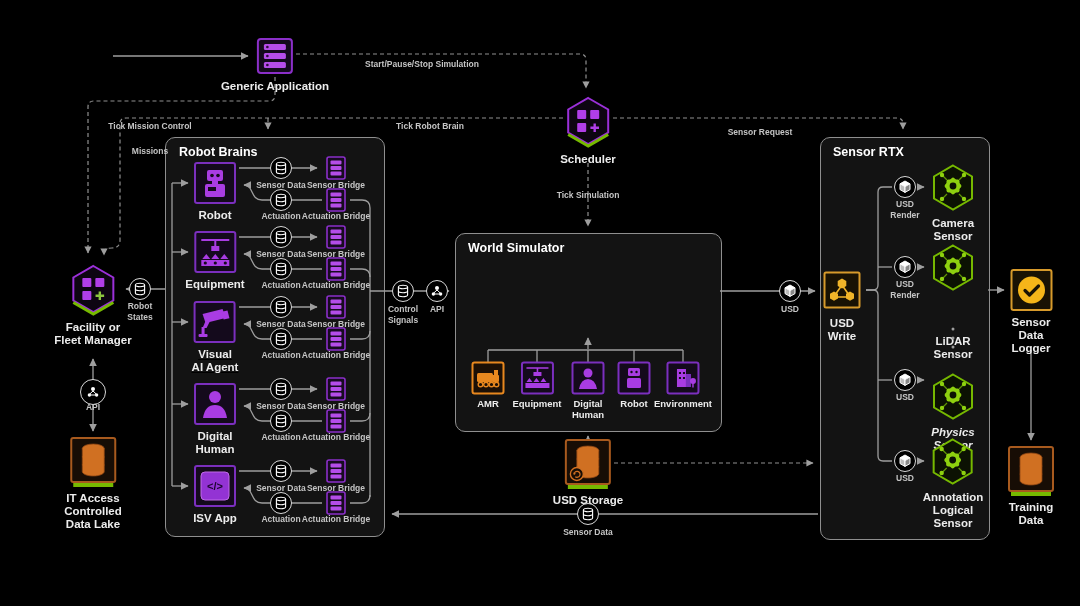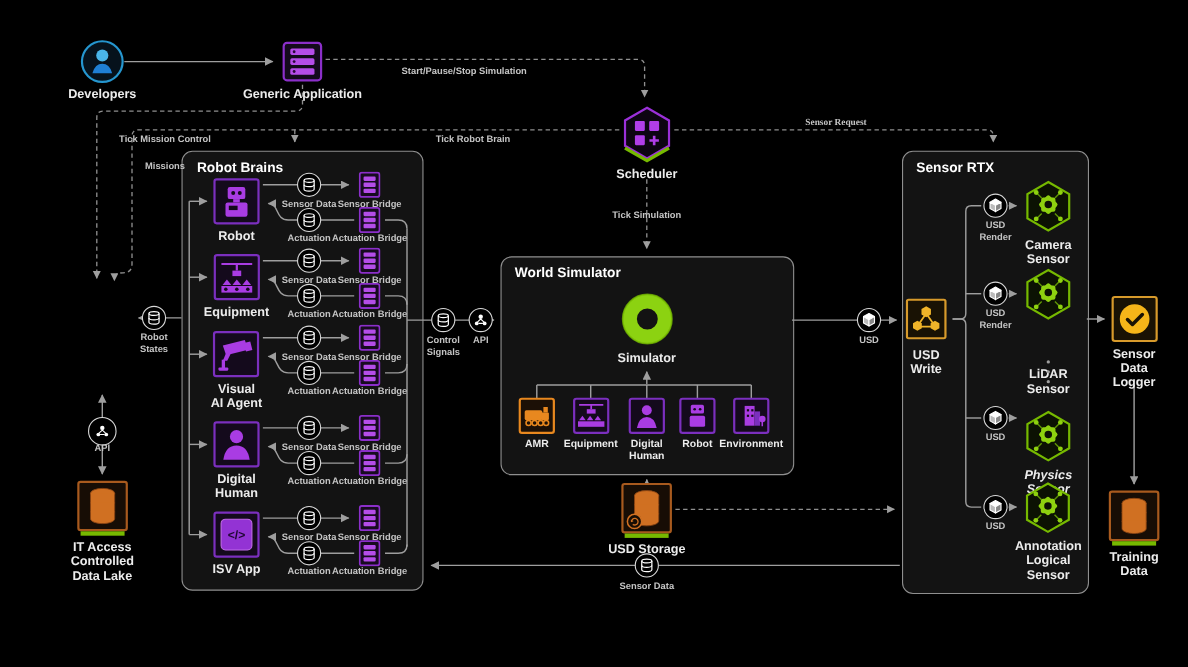--- a/index.html
+++ b/index.html
@@ -90,30 +90,20 @@
       <path d="M613,118 H897 Q903,118 903,124 V129" marker-end="url(#a)"></path>
       <path d="M588,163 V226" marker-end="url(#a)"></path>
       <path d="M614,463 H813" marker-end="url(#a)"></path>
     </g>
   </svg>
 
   <span class="panel-title" style="left:179px;top:145px;">Robot Brains</span>
   <span class="panel-title" style="left:468px;top:241px;">World Simulator</span>
   <span class="panel-title" style="left:833px;top:145px;">Sensor RTX</span>
 
-  <div class="n" style="left:93px;top:36px;">
-    <span>
-        <svg class="ic" width="40" height="40" viewBox="0 0 40 40">
-          <circle cx="20" cy="20" r="18.5" fill="#06121c" stroke="#2596cf" stroke-width="2"></circle>
-          <circle cx="20" cy="14.5" r="5.5" fill="#4ab5e8"></circle>
-          <path d="M11,30.5 q2.5,-8.5 9,-8.5 q6.5,0 9,8.5 z" fill="#1f7fd4"></path>
-        </svg>
-      </span>
-    <span class="lbl">Developers</span>
-  </div>
 
   <div class="n" style="left:588px;top:95px;">
     <span>
         <svg class="ic" width="50" height="54" viewBox="0 0 50 54">
           <path d="M25,3 L45,14.5 V37.5 L25,49 L5,37.5 V14.5 Z" fill="#0d0512" stroke="#9b30d9" stroke-width="2"></path>
           <path d="M5,39.5 L25,51 L45,39.5" fill="none" stroke="#76b900" stroke-width="3"></path>
           <g fill="#b03ee8">
             <rect x="14" y="15" width="9" height="9" rx="1"></rect>
             <rect x="27" y="15" width="9" height="9" rx="1"></rect>
             <rect x="14" y="28" width="9" height="9" rx="1"></rect>
@@ -136,20 +126,36 @@
           <g fill="#2a0a3a">
             <circle cx="12.5" cy="11" r="1.3"></circle>
             <circle cx="12.5" cy="20" r="1.3"></circle>
             <circle cx="12.5" cy="29" r="1.3"></circle>
           </g>
         </svg>
       </span>
     <span class="lbl">Generic Application</span>
   </div>
 
+  <div class="n" style="left:93px;top:263px;">
+    <span>
+        <svg class="ic" width="50" height="54" viewBox="0 0 50 54">
+          <path d="M25,3 L45,14.5 V37.5 L25,49 L5,37.5 V14.5 Z" fill="#0d0512" stroke="#9b30d9" stroke-width="2"></path>
+          <path d="M5,39.5 L25,51 L45,39.5" fill="none" stroke="#76b900" stroke-width="3"></path>
+          <g fill="#b03ee8">
+            <rect x="14" y="15" width="9" height="9" rx="1"></rect>
+            <rect x="27" y="15" width="9" height="9" rx="1"></rect>
+            <rect x="14" y="28" width="9" height="9" rx="1"></rect>
+          </g>
+          <path d="M31.5,28.5 V37 M27.2,32.7 H35.8" stroke="#8CC63F" stroke-width="2.4"></path>
+        </svg>
+      </span>
+    <span class="lbl">Facility or
+Fleet Manager</span>
+  </div>
 
   <div class="circ" style="left:140px;top:289px;">
       <svg width="16" height="16" viewBox="0 0 16 16">
         <g fill="none" stroke="#fff" stroke-width="1.1">
           <ellipse cx="8" cy="4" rx="4.6" ry="1.7"></ellipse>
           <path d="M3.4,4 v4 c0,0.95 2.06,1.7 4.6,1.7 s4.6,-0.75 4.6,-1.7 v-4"></path>
           <path d="M3.4,8 v4 c0,0.95 2.06,1.7 4.6,1.7 s4.6,-0.75 4.6,-1.7 v-4"></path>
         </g>
       </svg>
     </div>
@@ -220,21 +226,21 @@
           </g>
           <g fill="#140a1c">
             <circle cx="12" cy="33" r="1.6"></circle>
             <circle cx="22" cy="33" r="1.6"></circle>
             <circle cx="32" cy="33" r="1.6"></circle>
           </g>
         </svg>
       </span>
     <span class="lbl">Equipment</span>
   </div>
-  <div class="n" style="left:215px;top:300px;">
+  <div class="n" style="left:215px;top:300px;text-decoration:underline;">
     <span>
         <svg class="ic" width="44" height="44" viewBox="0 0 44 44">
           <rect x="2" y="2" width="40" height="40" rx="2" fill="#140a1c" stroke="#7b2fbe" stroke-width="2"></rect>
           <g fill="#a93ce3">
             <path d="M10,14 L30,9 L33,18 L13,23 Z"></path>
             <rect x="30" y="11" width="6" height="8" transform="rotate(-14 33 15)"></rect>
             <path d="M13,21 l-3,7 h4 l3,-6 z"></path>
             <rect x="9" y="27" width="3" height="8"></rect>
             <rect x="6" y="34" width="9" height="3" rx="1"></rect>
           </g>
@@ -518,29 +524,20 @@
         </g>
         <g fill="#fff">
           <circle cx="8" cy="5" r="2"></circle>
           <circle cx="4.4" cy="11" r="1.7"></circle>
           <circle cx="11.6" cy="11" r="1.7"></circle>
         </g>
       </svg>
     </div>
   <span class="sm" style="left:437px;top:304px;">API</span>
 
-  <div class="n" style="left:588px;top:264px;">
-    <span>
-        <svg class="ic" width="52" height="52" viewBox="0 0 52 52">
-          <circle cx="26" cy="26" r="16" fill="none" stroke="#8CD211" stroke-width="13"></circle>
-          <circle cx="26" cy="26" r="22.4" fill="none" stroke="#76b900" stroke-width="1.6" opacity="0.75"></circle>
-        </svg>
-      </span>
-    <span class="lbl">Simulator</span>
-  </div>
   <div class="n" style="left:488px;top:361px;">
     <span>
         <svg class="ic" width="34" height="34" viewBox="0 0 34 34">
           <rect x="1.5" y="1.5" width="31" height="31" rx="2" fill="#1c1006" stroke="#e8881f" stroke-width="2"></rect>
           <g fill="#e8881f">
             <rect x="6" y="12" width="16" height="9" rx="1.5"></rect>
             <rect x="21" y="14" width="7" height="7" rx="1"></rect>
             <rect x="23" y="9" width="4" height="5"></rect>
           </g>
           <g fill="#1c1006" stroke="#e8881f" stroke-width="1.4">
@@ -831,16 +828,16 @@
         </svg>
       </span>
     <span class="lbl">Training
 Data</span>
   </div>
 
   <span class="sm" style="left:422px;top:59px;">Start/Pause/Stop Simulation</span>
   <span class="sm" style="left:150px;top:105px;margin-top:41px;">Missions</span>
   <span class="sm" style="left:150px;top:121px;">Tick Mission Control</span>
   <span class="sm" style="left:430px;top:121px;">Tick Robot Brain</span>
-  <span class="sm" style="left:760px;top:106px;font-family:Liberation Serif, serif;">Sensor Request</span>
+  <span class="sm" style="left:760px;top:127px;">Sensor Request</span>
   <span class="sm" style="left:588px;top:190px;">Tick Simulation</span>
 
 </div>
 
 </body></html>

